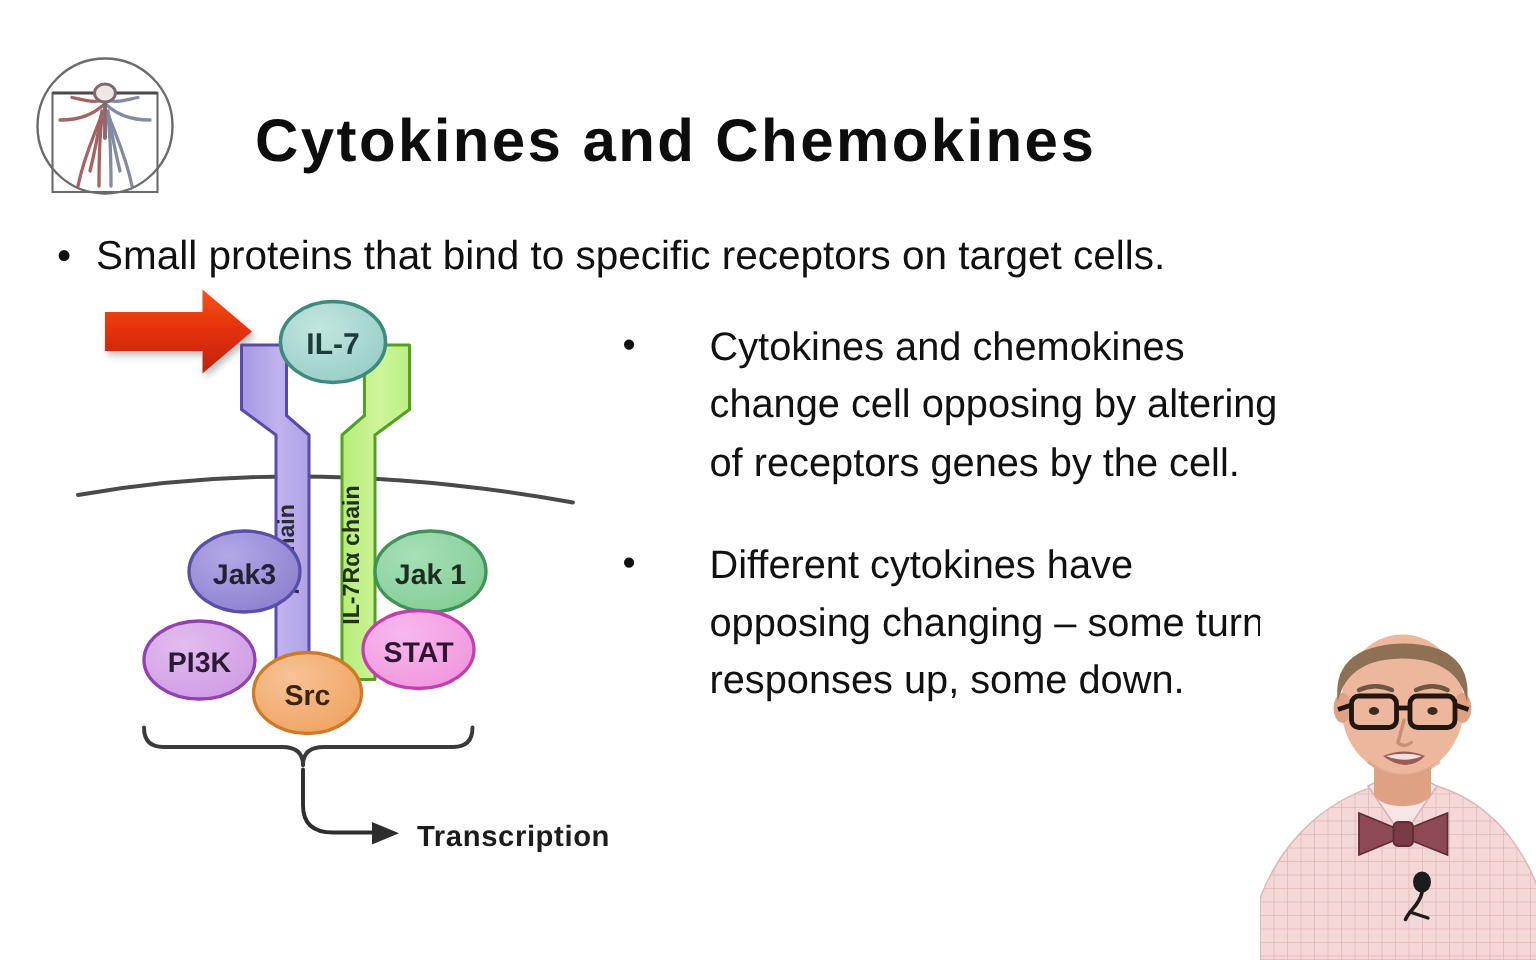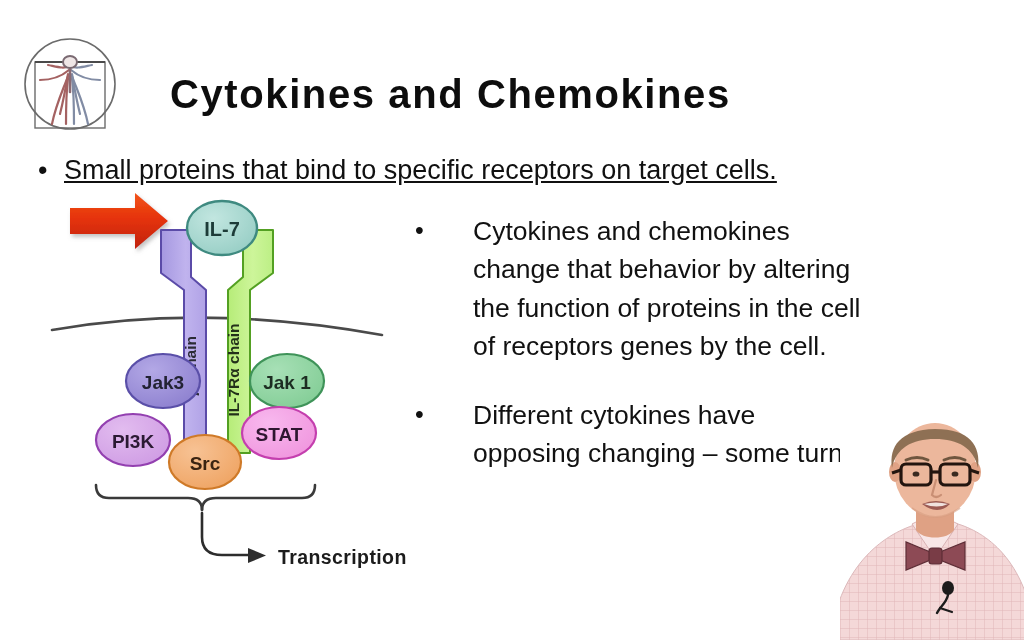--- a/index.html
+++ b/index.html
@@ -31,21 +31,21 @@
   
   #lead-bullet {
     position: absolute; left: 38px; top: 152px;
     display: flex; align-items: flex-start;
     font-size: 27px; color: #101010; white-space: nowrap;
   }
   #lead-bullet .dot {
     width: 26px; flex: 0 0 26px; text-align: left;
     font-size: 27px; line-height: 1.35;
   }
-  #lead-bullet .txt { line-height: 1.35; text-decoration: underline; }
+  #lead-bullet .txt { line-height: 1.35; }
 
   
   #right-col {
     position: absolute; left: 415px; top: 212px; width: 545px;
   }
   .rbullet { display: flex; margin-bottom: 30px; }
   .rbullet .dot {
     flex: 0 0 58px; font-size: 25px; color: #111; line-height: 1.48;
   }
   .rbullet .body {
@@ -211,31 +211,31 @@
       <text x="248" y="379" fill="#1c1c1c" font-family="'Liberation Sans', sans-serif" font-size="19.5" font-weight="bold" letter-spacing="0.4">Transcription</text>
     </svg>
   </div>
 
   <div id="right-col">
 
     <div class="rbullet">
       <span class="dot">•</span>
       <div class="body">
         <div>Cytokines and chemokines</div>
-        <div>change that behavior by altering</div>
-        <div>the function of proteins in the cell</div>
+        <div>change cell opposing by altering</div>
         <div>of receptors genes by the cell.</div>
       </div>
     </div>
 
     <div class="rbullet">
       <span class="dot">•</span>
       <div class="body">
         <div>Different cytokines have</div>
         <div>opposing changing – some turn</div>
+        <div>responses up, some down.</div>
       </div>
     </div>
 
   </div>
 
   <div id="presenter">
     <svg width="184" height="228" viewBox="0 0 184 228" xmlns="http://www.w3.org/2000/svg">
       <defs>
         <clipPath id="pclip">
             <rect x="0" y="0" width="184" height="228"></rect>

